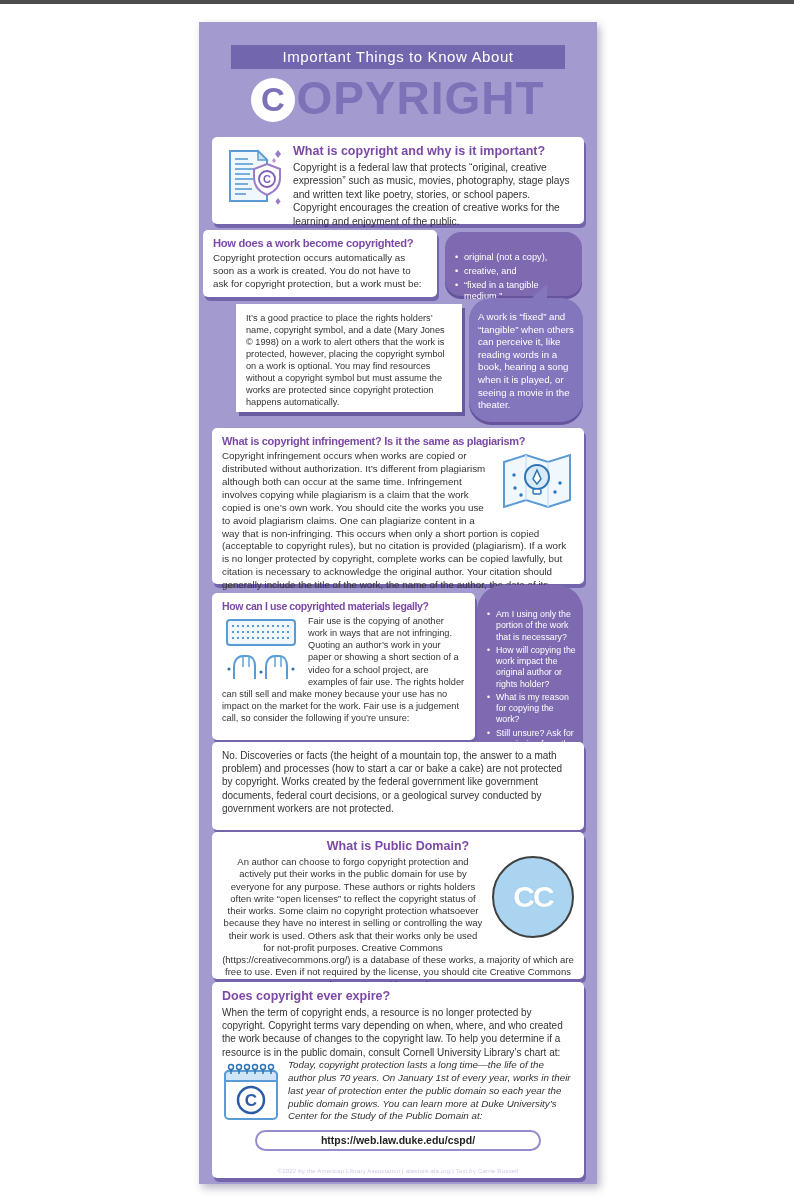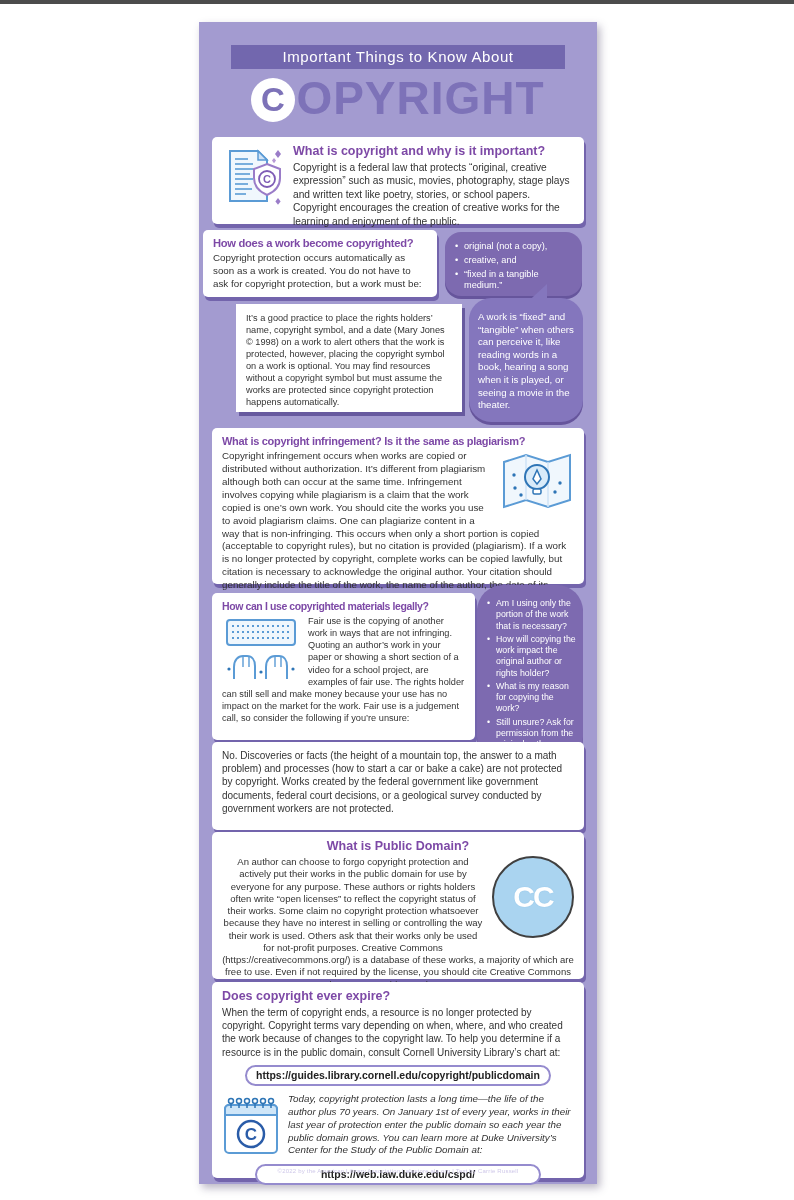--- a/index.html
+++ b/index.html
@@ -24,21 +24,21 @@
   .card p { color:#333333; font-size:10.2px; line-height:1.32; }
 
   .card1 { left:13px; top:115px; width:372px; height:87px; display:flex; gap:9px; }
   .card1 .txt { flex:1; }
 
   .card2 { left:4px; top:208px; width:234px; height:67px; }
   .card2 h2 { font-size:11.2px; letter-spacing:-.3px; white-space:nowrap; }
   .card2 p { font-size:9.8px; }
 
   .bubble { position:absolute; background:#7d6ab0; color:#ffffff; box-shadow:0 3px 0 #66559c; }
-  .bubble ul { list-style:none; }
+  .bubble ul { list-style:none;margin-top:11px; }
   .bubble li { position:relative; padding-left:9px; font-size:9.2px; line-height:1.28; margin-bottom:2px; }
   .bubble li::before { content:"•"; position:absolute; left:0; top:0; }
 
   .bubble1 { left:246px; top:210px; width:137px; height:64px; border-radius:16px; padding:9px 6px 6px 10px; }
   .tail1 { position:absolute; left:322px; top:262px; width:0; height:0;
            border-right:26px solid #8476bd; border-top:24px solid transparent; }
   .bubble2 { left:270px; top:276px; width:114px; height:124px; border-radius:22px; background:#8476bd;
              padding:13px 9px; font-size:9.7px; line-height:1.3; }
 
   .notebox { position:absolute; left:37px; top:282px; width:226px; height:108px; background:#ffffff;
@@ -209,21 +209,20 @@
       <h2>What is Public Domain?</h2>
       <span class="float-r">
         <div class="cc-badge">CC</div>
       </span>
       <p>An author can choose to forgo copyright protection and actively put their works in the public domain for use by everyone for any purpose. These authors or rights holders often write “open licenses” to reflect the copyright status of their works. Some claim no copyright protection whatsoever because they have no interest in selling or controlling the way their work is used. Others ask that their works only be used for not-profit purposes. Creative Commons (https://creativecommons.org/) is a database of these works, a majority of which are free to use. Even if not required by the license, you should cite Creative Commons works as you would any other resource.</p>
     </div>
 
     <div class="card card7">
       <h2>Does copyright ever expire?</h2>
       <p>When the term of copyright ends, a resource is no longer protected by copyright. Copyright terms vary depending on when, where, and who created the work because of changes to the copyright law. To help you determine if a resource is in the public domain, consult Cornell University Library’s chart at:</p>
-      <a class="pill" href="#">https://guides.library.cornell.edu/copyright/publicdomain</a>
       <div class="row2 clear">
         <span class="float-l">
           <svg width="58" height="62" viewBox="0 0 58 62">
             <rect x="3" y="10" width="52" height="48" rx="4" fill="#ffffff" stroke="#5b9bd5" stroke-width="2"></rect>
             <path d="M3 14 a4 4 0 0 1 4 -4 h44 a4 4 0 0 1 4 4 v6 h-52 z" fill="#cfe6f8" stroke="#5b9bd5" stroke-width="2"></path>
             <g stroke="#2e75b6" stroke-width="1.5" fill="#ffffff">
               <circle cx="9" cy="6" r="2.5"></circle>
                 <circle cx="17" cy="6" r="2.5"></circle>
                 <circle cx="25" cy="6" r="2.5"></circle>
               <circle cx="33" cy="6" r="2.5"></circle>

